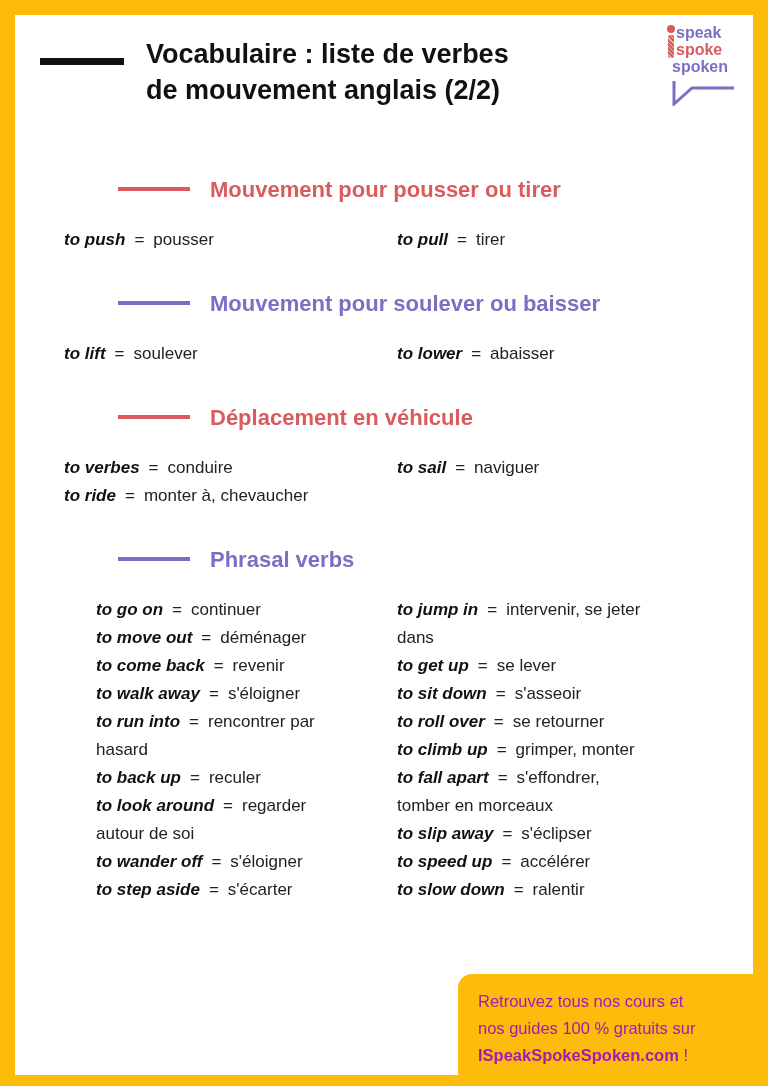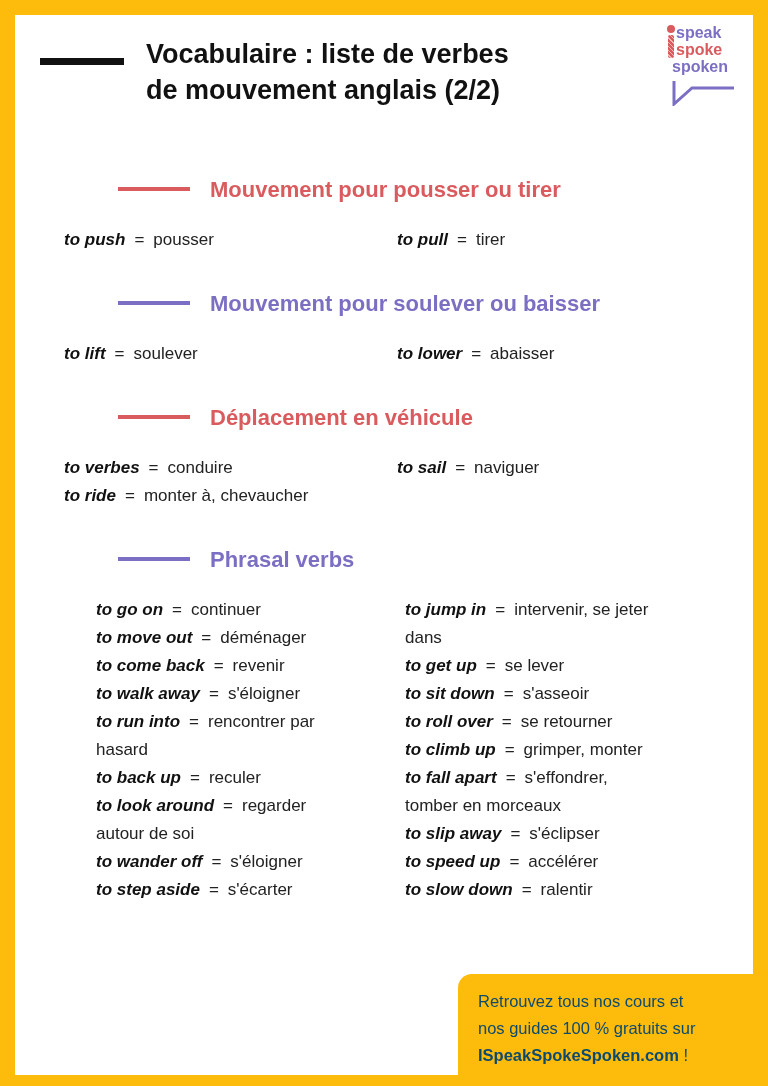--- a/index.html
+++ b/index.html
@@ -57,21 +57,21 @@
     .entry .term { font-weight: bold; font-style: italic; color: #111; }
     .entry .eq { margin: 0 9px; }
     .wrapline { display: block; }
 
     .promo {
       position: absolute; left: 458px; top: 974px; width: 310px; height: 112px;
       background: #FDBB0B; border-top-left-radius: 14px;
     }
     .promo .txt {
       position: absolute; left: 20px; top: 14px; width: 285px;
-      color: #0c4a6e; font-size: 16.5px; line-height: 27px;
+      color: #a21caf; font-size: 16.5px; line-height: 27px;
     }
     .promo .site { font-weight: bold; }
   </style>
 </head>
 <body>
 
 <div class="panel">
 
   <div class="title-bar" style="left:25px;top:43px;"></div>
   <div class="title" style="left:131px;top:21px;">
@@ -146,21 +146,21 @@
     <div class="entry"><span class="term">to go on</span><span class="eq">=</span><span>continuer</span></div>
     <div class="entry"><span class="term">to move out</span><span class="eq">=</span><span>déménager</span></div>
     <div class="entry"><span class="term">to come back</span><span class="eq">=</span><span>revenir</span></div>
     <div class="entry"><span class="term">to walk away</span><span class="eq">=</span><span>s'éloigner</span></div>
     <div class="entry"><span class="term">to run into</span><span class="eq">=</span><span>rencontrer par</span><span class="wrapline">hasard</span></div>
     <div class="entry"><span class="term">to back up</span><span class="eq">=</span><span>reculer</span></div>
     <div class="entry"><span class="term">to look around</span><span class="eq">=</span><span>regarder</span><span class="wrapline">autour de soi</span></div>
     <div class="entry"><span class="term">to wander off</span><span class="eq">=</span><span>s'éloigner</span></div>
     <div class="entry"><span class="term">to step aside</span><span class="eq">=</span><span>s'écarter</span></div>
   </div>
-  <div class="col" style="left:382px;top:581px;width:300px;margin-left:8px;">
+  <div class="col" style="left:382px;top:581px;width:300px;">
     <div class="entry"><span class="term">to jump in</span><span class="eq">=</span><span>intervenir, se jeter</span><span class="wrapline">dans</span></div>
     <div class="entry"><span class="term">to get up</span><span class="eq">=</span><span>se lever</span></div>
     <div class="entry"><span class="term">to sit down</span><span class="eq">=</span><span>s'asseoir</span></div>
     <div class="entry"><span class="term">to roll over</span><span class="eq">=</span><span>se retourner</span></div>
     <div class="entry"><span class="term">to climb up</span><span class="eq">=</span><span>grimper, monter</span></div>
     <div class="entry"><span class="term">to fall apart</span><span class="eq">=</span><span>s'effondrer,</span><span class="wrapline">tomber en morceaux</span></div>
     <div class="entry"><span class="term">to slip away</span><span class="eq">=</span><span>s'éclipser</span></div>
     <div class="entry"><span class="term">to speed up</span><span class="eq">=</span><span>accélérer</span></div>
     <div class="entry"><span class="term">to slow down</span><span class="eq">=</span><span>ralentir</span></div>
   </div>

